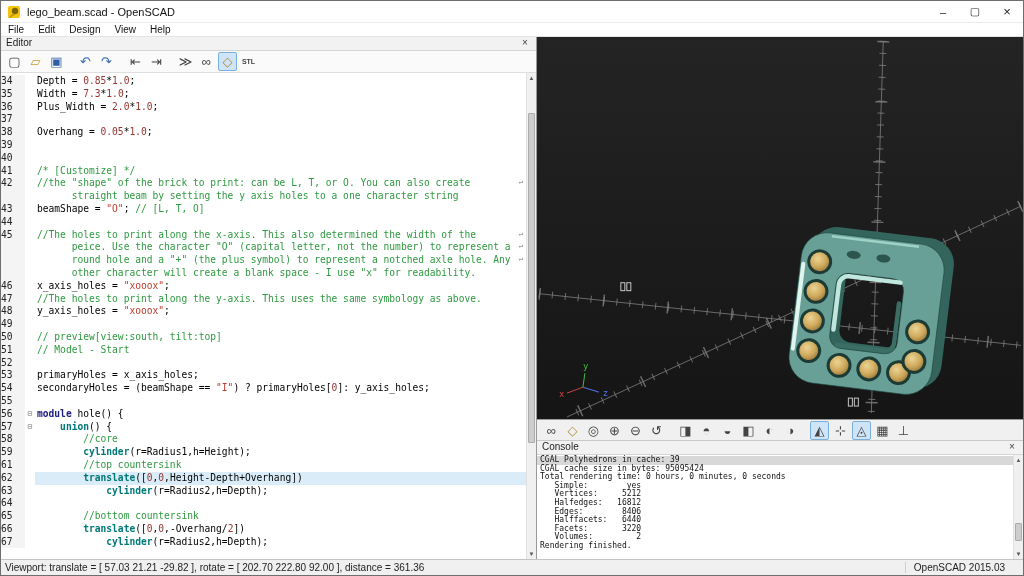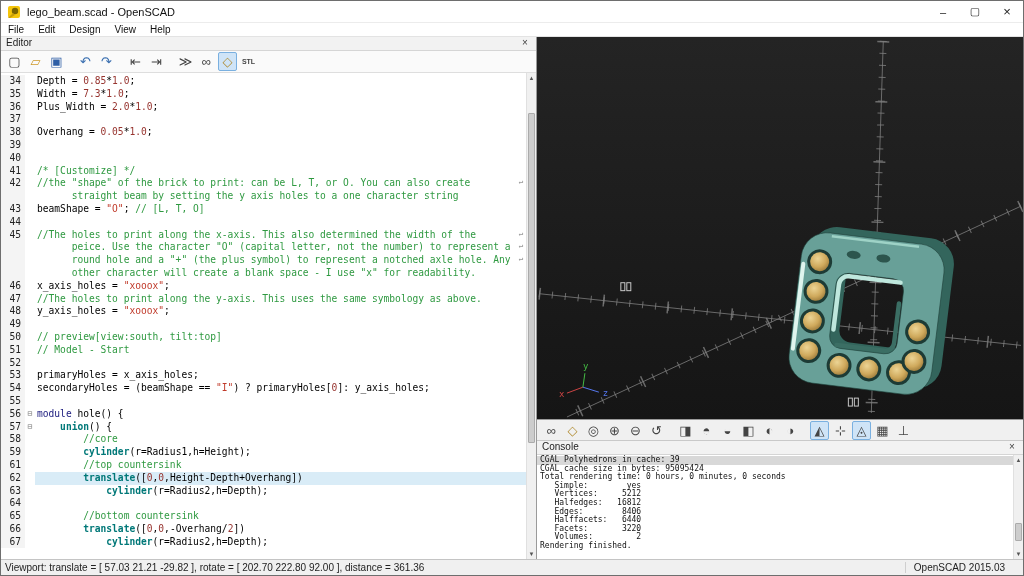--- a/index.html
+++ b/index.html
@@ -28,29 +28,29 @@
   .tb-btn{width:19px;height:19px;display:flex;align-items:center;justify-content:center;font-size:13px;color:#444;margin:0 1px;border:1px solid transparent;border-radius:2px}
   .tb-btn.sep{margin-left:9px}
   .tb-btn.active{border-color:#7ab0e0;background:#cfe4f7}
   .tb-btn.small{font-size:7px;font-weight:bold}
 
   
   .code-wrap{flex:1;position:relative;overflow:hidden;background:#fff}
   .code-lines{position:absolute;left:0;top:2px;right:10px;bottom:0;overflow:hidden}
   .code-row{display:flex;height:12.8px;line-height:12.8px;font-family:"DejaVu Sans Mono",monospace;font-size:9.6px;white-space:pre}
   .code-row.hl{background:var(--current_line)}
-  .gut{flex:0 0 24px;text-align:right;padding-right:4px;background:#f4f4f4;color:#222}
+  .gut{flex:0 0 24px;padding-right:4px;background:#f4f4f4;color:#222}
   .fold{flex:0 0 10px;background:#fff;color:#777;font-size:8px;text-align:center}
   .ct{flex:1;padding-left:2px;color:#000;overflow:hidden}
   .wrapmark{flex:0 0 10px;color:#999;font-size:8px;text-align:center}
   .tok-p{color:#000}
   .tok-n{color:var(--number_red)}
   .tok-s{color:var(--string_red)}
   .tok-c{color:var(--comment_green)}
-  .tok-k{color:var(--keyword_blue);font-weight:normal}
+  .tok-k{color:var(--keyword_blue);font-weight:bold}
   .tok-b{color:var(--builtin_teal);font-weight:bold}
 
   
   .vscroll{position:absolute;right:0;top:0;bottom:0;width:10px;background:#f0f0f0;border-left:1px solid #e0e0e0}
   .scroll-arrow{height:10px;font-size:6px;color:#555;text-align:center;line-height:10px}
   .scroll-arrow.bottom{position:absolute;bottom:0;left:0;right:0}
   .scroll-thumb{position:absolute;left:1px;right:1px;background:#cdcdcd;border:1px solid #ababab;border-radius:1px}
   .editor-thumb{top:40px;height:330px}
   .console-thumb{top:68px;height:18px}
 

